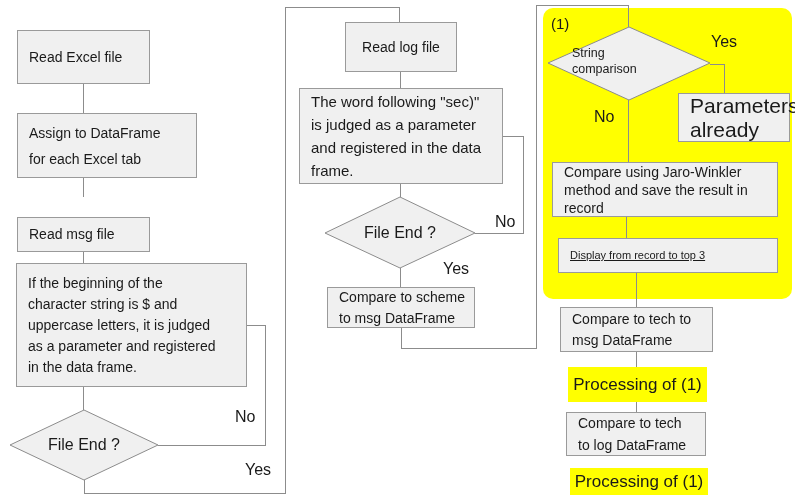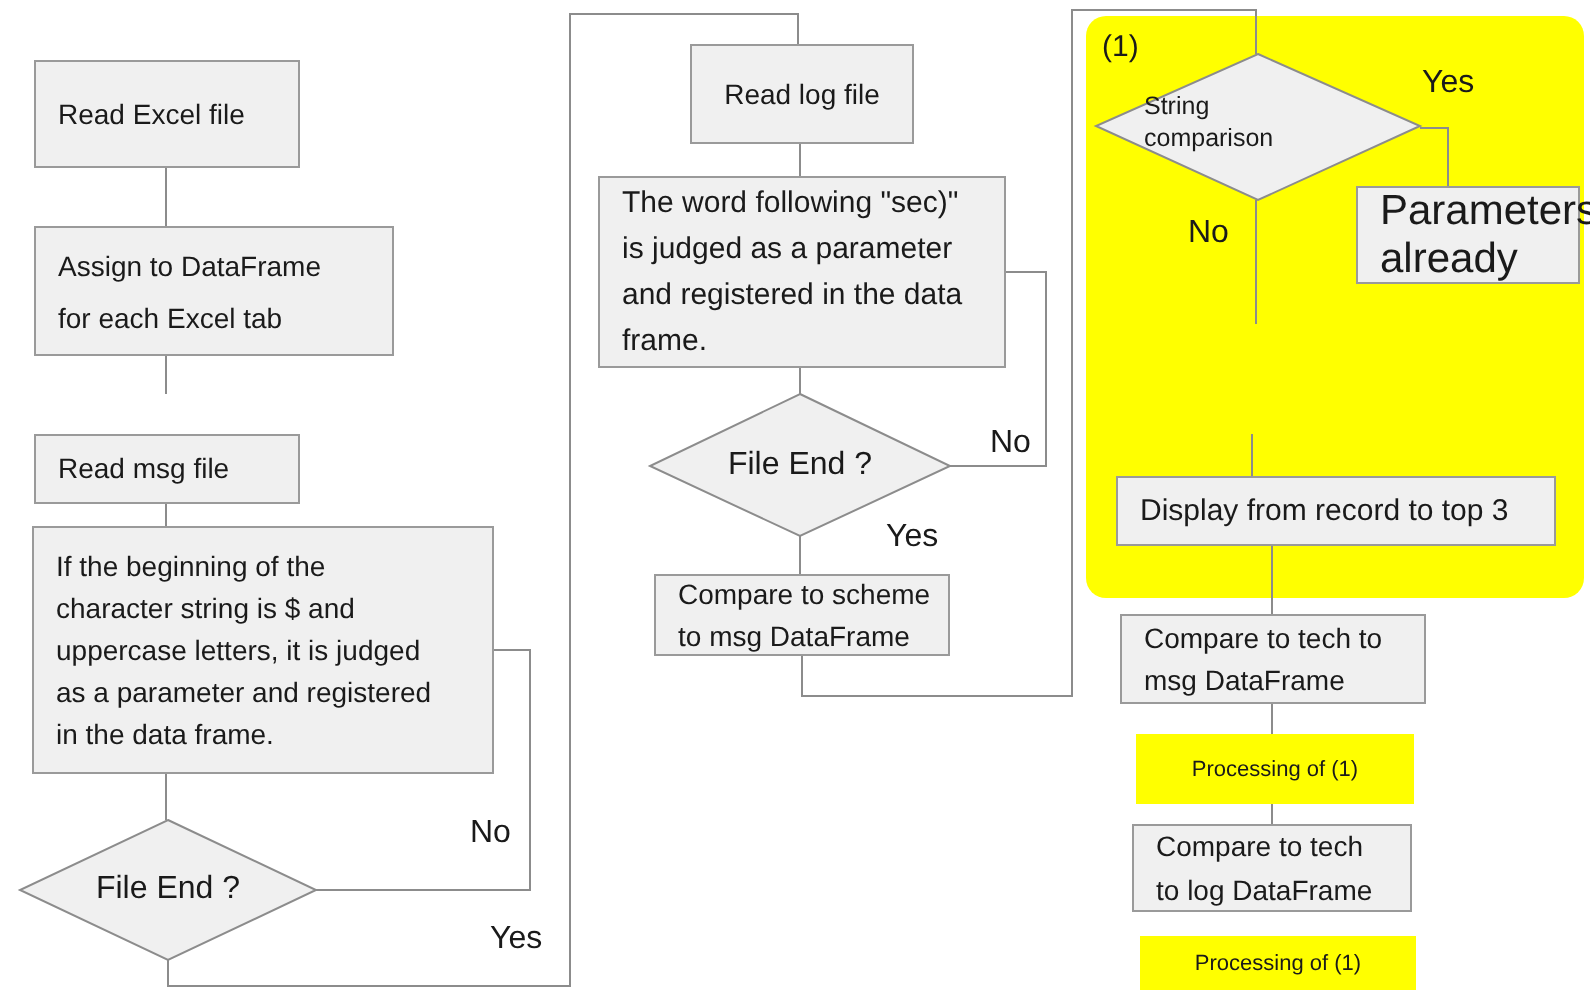--- a/index.html
+++ b/index.html
@@ -23,21 +23,21 @@
     display:flex;align-items:center;
     white-space:pre-line;
     font-size:14px;line-height:21px;
     padding:2px 6px 2px 11px;
   }
   .box.center{justify-content:center;padding-left:6px;text-align:center;}
   .ybox{
     position:absolute;box-sizing:border-box;
     background:var(--yellow,#ffff00);
     display:flex;align-items:center;justify-content:center;
-    font-size:11px;
+    font-size:17px;
   }
   .dtext{
     position:absolute;white-space:pre-line;font-size:16px;
     display:flex;align-items:center;justify-content:center;text-align:center;
   }
   .branch-label{position:absolute;font-size:16px;}
   .group-label{position:absolute;font-size:15px;}
 </style>
 </head>
 <body>
@@ -110,22 +110,25 @@
 
   <div class="dtext" style="left:572px;top:44px;width:70px;height:34px;font-size:12.5px;line-height:16px;justify-content:flex-start;text-align:left;">String
 comparison</div>
 
   <div class="branch-label" style="left:711px;top:33px;">Yes</div>
   <div class="branch-label" style="left:594px;top:108px;">No</div>
 
   <div class="box" style="left:678px;top:93px;width:112px;height:49px;font-size:21px;line-height:24px;">Parameters
 already</div>
 
+  <div class="box" style="left:552px;top:162px;width:226px;height:55px;line-height:18px;">Compare using Jaro-Winkler
+method and save the result in
+record</div>
 
-  <div class="box" style="left:558px;top:238px;width:220px;height:35px;font-size:15px;">Display from record to top 3</div>
+  <div class="box" style="left:558px;top:238px;width:220px;height:35px;font-size:11px;text-decoration:underline;">Display from record to top 3</div>
 
   <div class="box" style="left:560px;top:307px;width:153px;height:45px;">Compare to tech to
 msg DataFrame</div>
 
   <div class="ybox" style="left:568px;top:367px;width:139px;height:35px;">Processing of (1)</div>
 
   <div class="box" style="left:566px;top:412px;width:140px;height:44px;line-height:22px;">Compare to tech
 to log DataFrame</div>
 
   <div class="ybox" style="left:570px;top:468px;width:138px;height:27px;">Processing of (1)</div>

